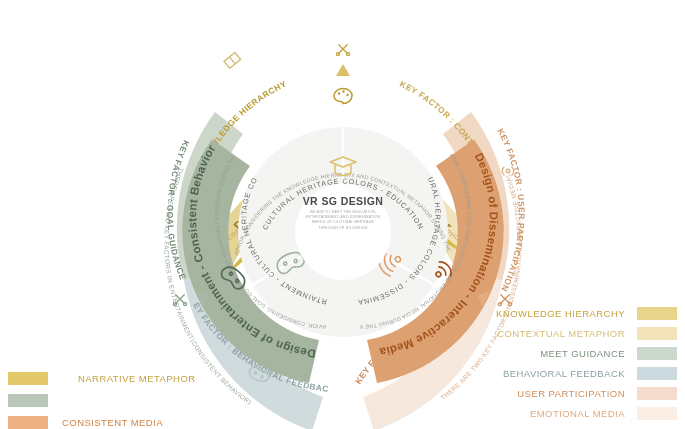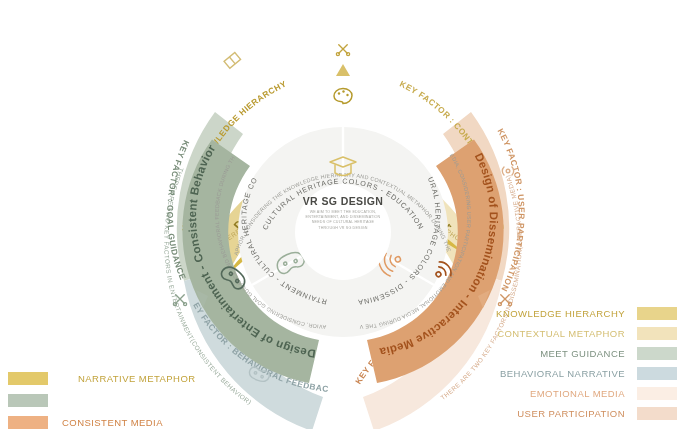--- a/index.html
+++ b/index.html
@@ -263,24 +263,24 @@
     </div>
     <div class="legend-row">
       <span class="lb" style="color: rgb(212, 190, 114);">CONTEXTUAL METAPHOR</span>
       <span class="sw" style="background: rgb(242, 227, 187);"></span>
     </div>
     <div class="legend-row">
       <span class="lb" style="color: rgb(125, 145, 128);">MEET GUIDANCE</span>
       <span class="sw" style="background: rgb(204, 216, 203);"></span>
     </div>
     <div class="legend-row">
-      <span class="lb" style="color: rgb(138, 160, 163);">BEHAVIORAL NARRATIVE</span>
+      <span class="lb" style="color: rgb(138, 160, 163);">BEHAVIORAL FEEDBACK</span>
       <span class="sw" style="background: rgb(204, 218, 223);"></span>
+    </div>
+    <div class="legend-row">
+      <span class="lb" style="color: rgb(207, 142, 94);">USER PARTICIPATION</span>
+      <span class="sw" style="background: rgb(243, 220, 203);"></span>
     </div>
     <div class="legend-row">
       <span class="lb" style="color: rgb(224, 168, 127);">EMOTIONAL MEDIA</span>
       <span class="sw" style="background: rgb(251, 238, 228);"></span>
     </div>
-    <div class="legend-row">
-      <span class="lb" style="color: rgb(207, 142, 94);">USER PARTICIPATION</span>
-      <span class="sw" style="background: rgb(243, 220, 203);"></span>
-    </div>
   </div>
 
 </body></html>

